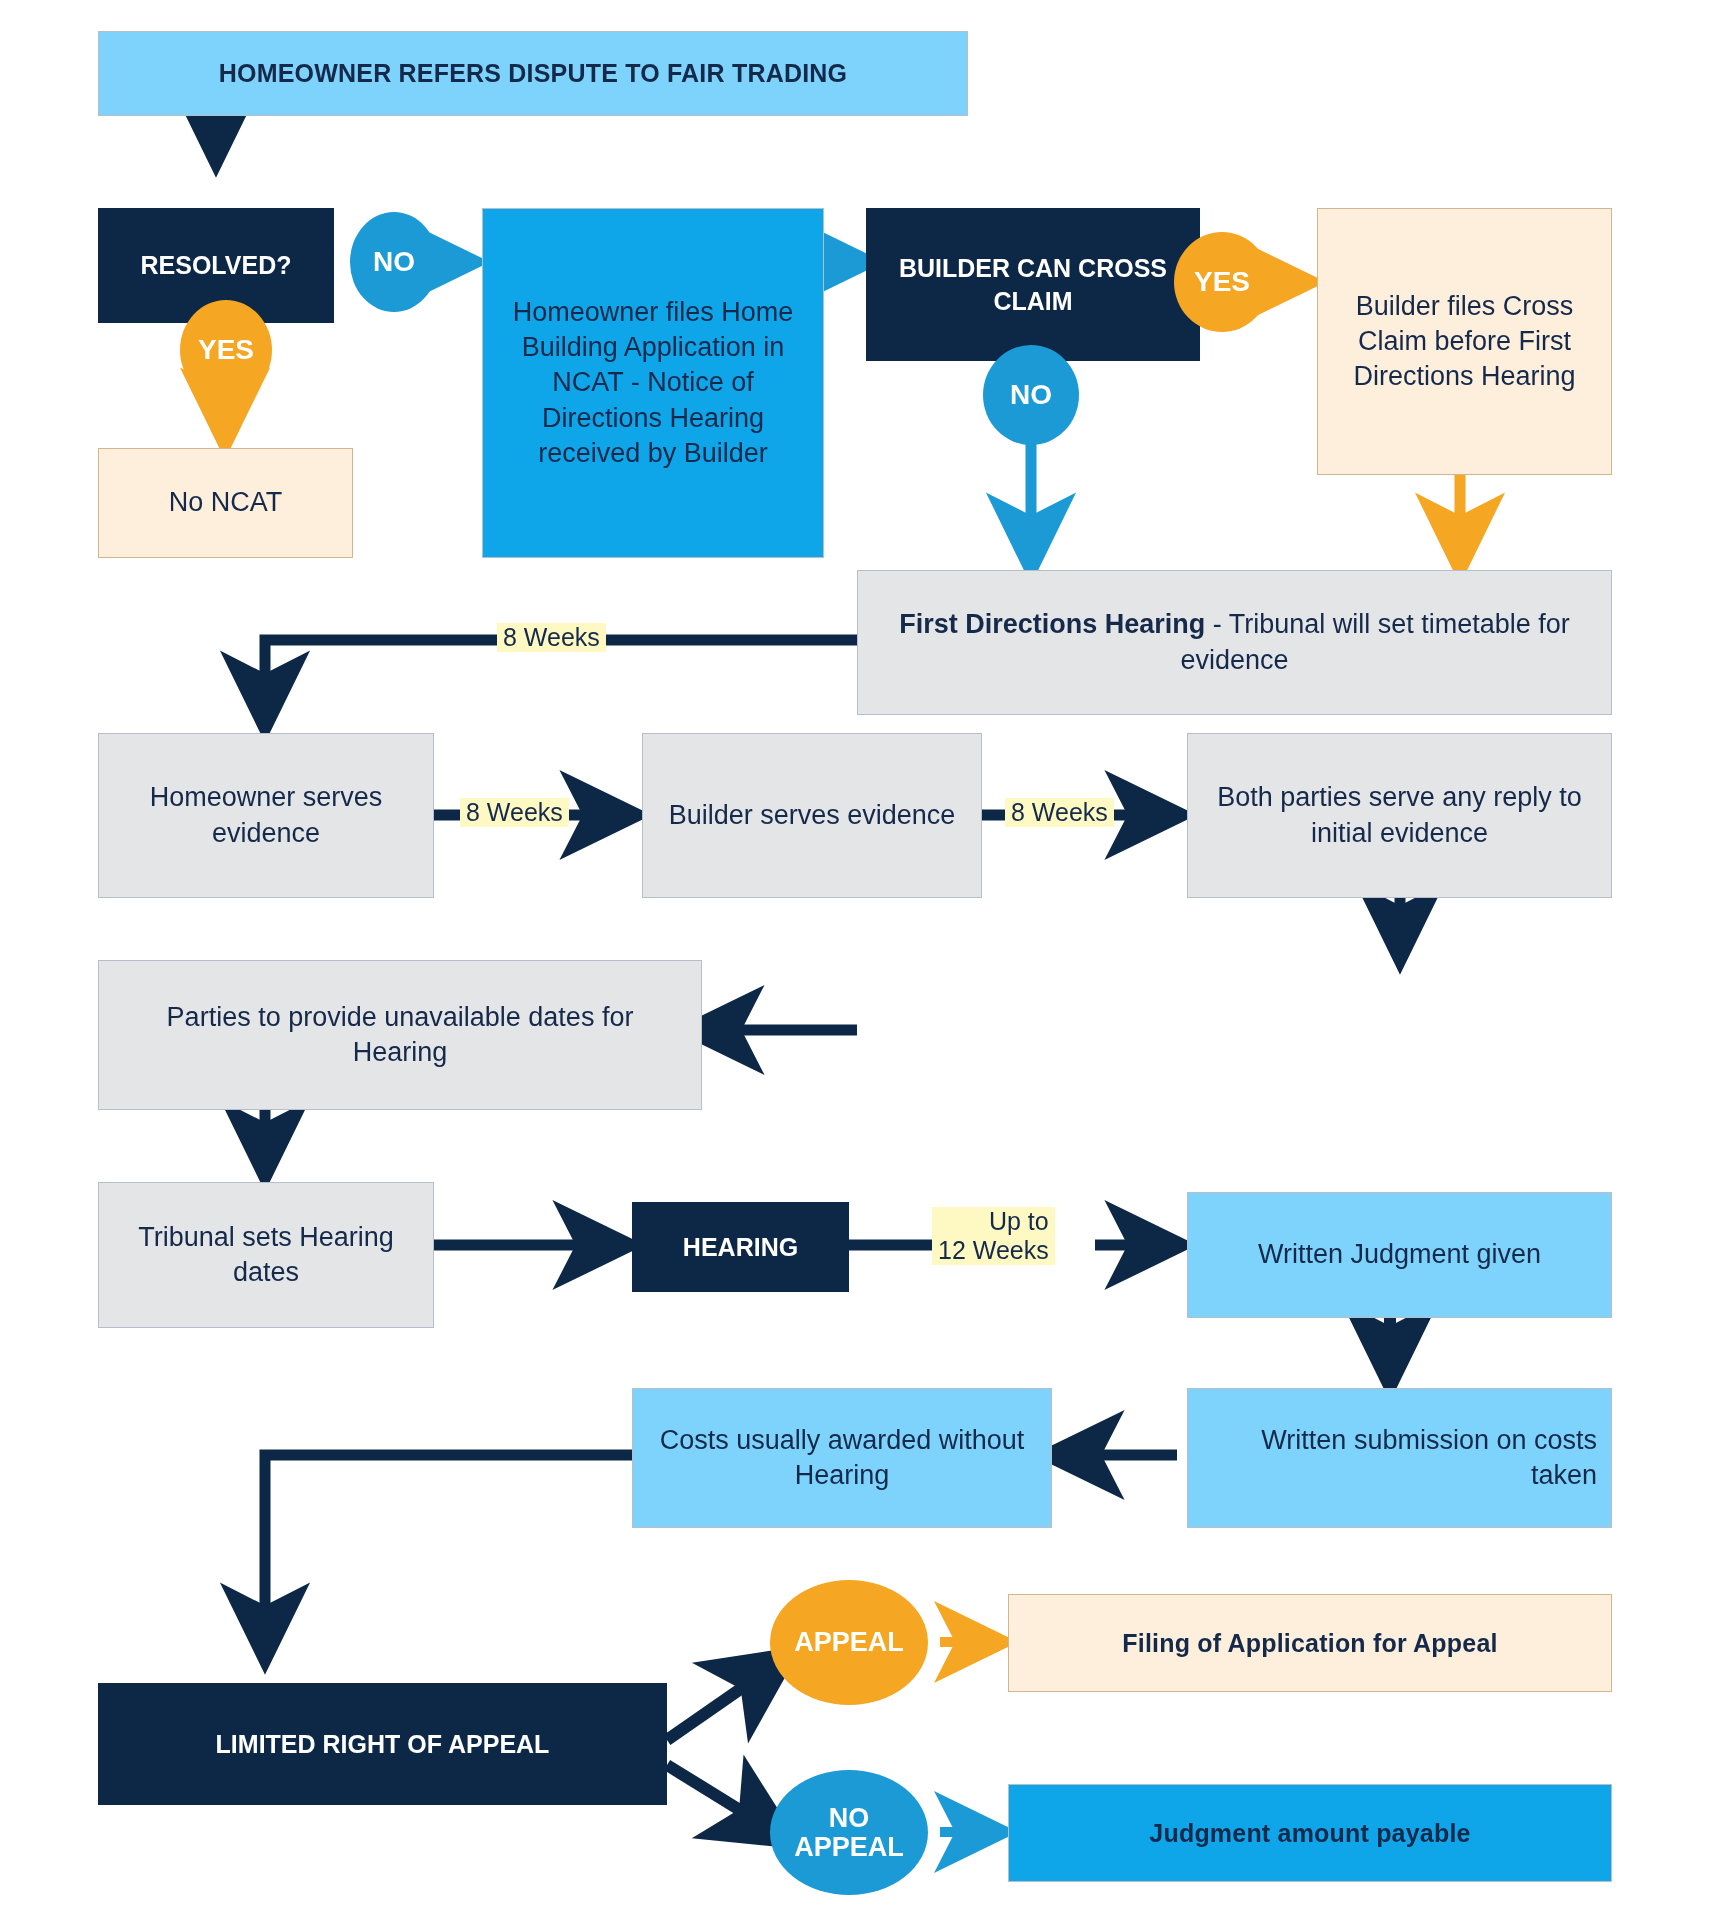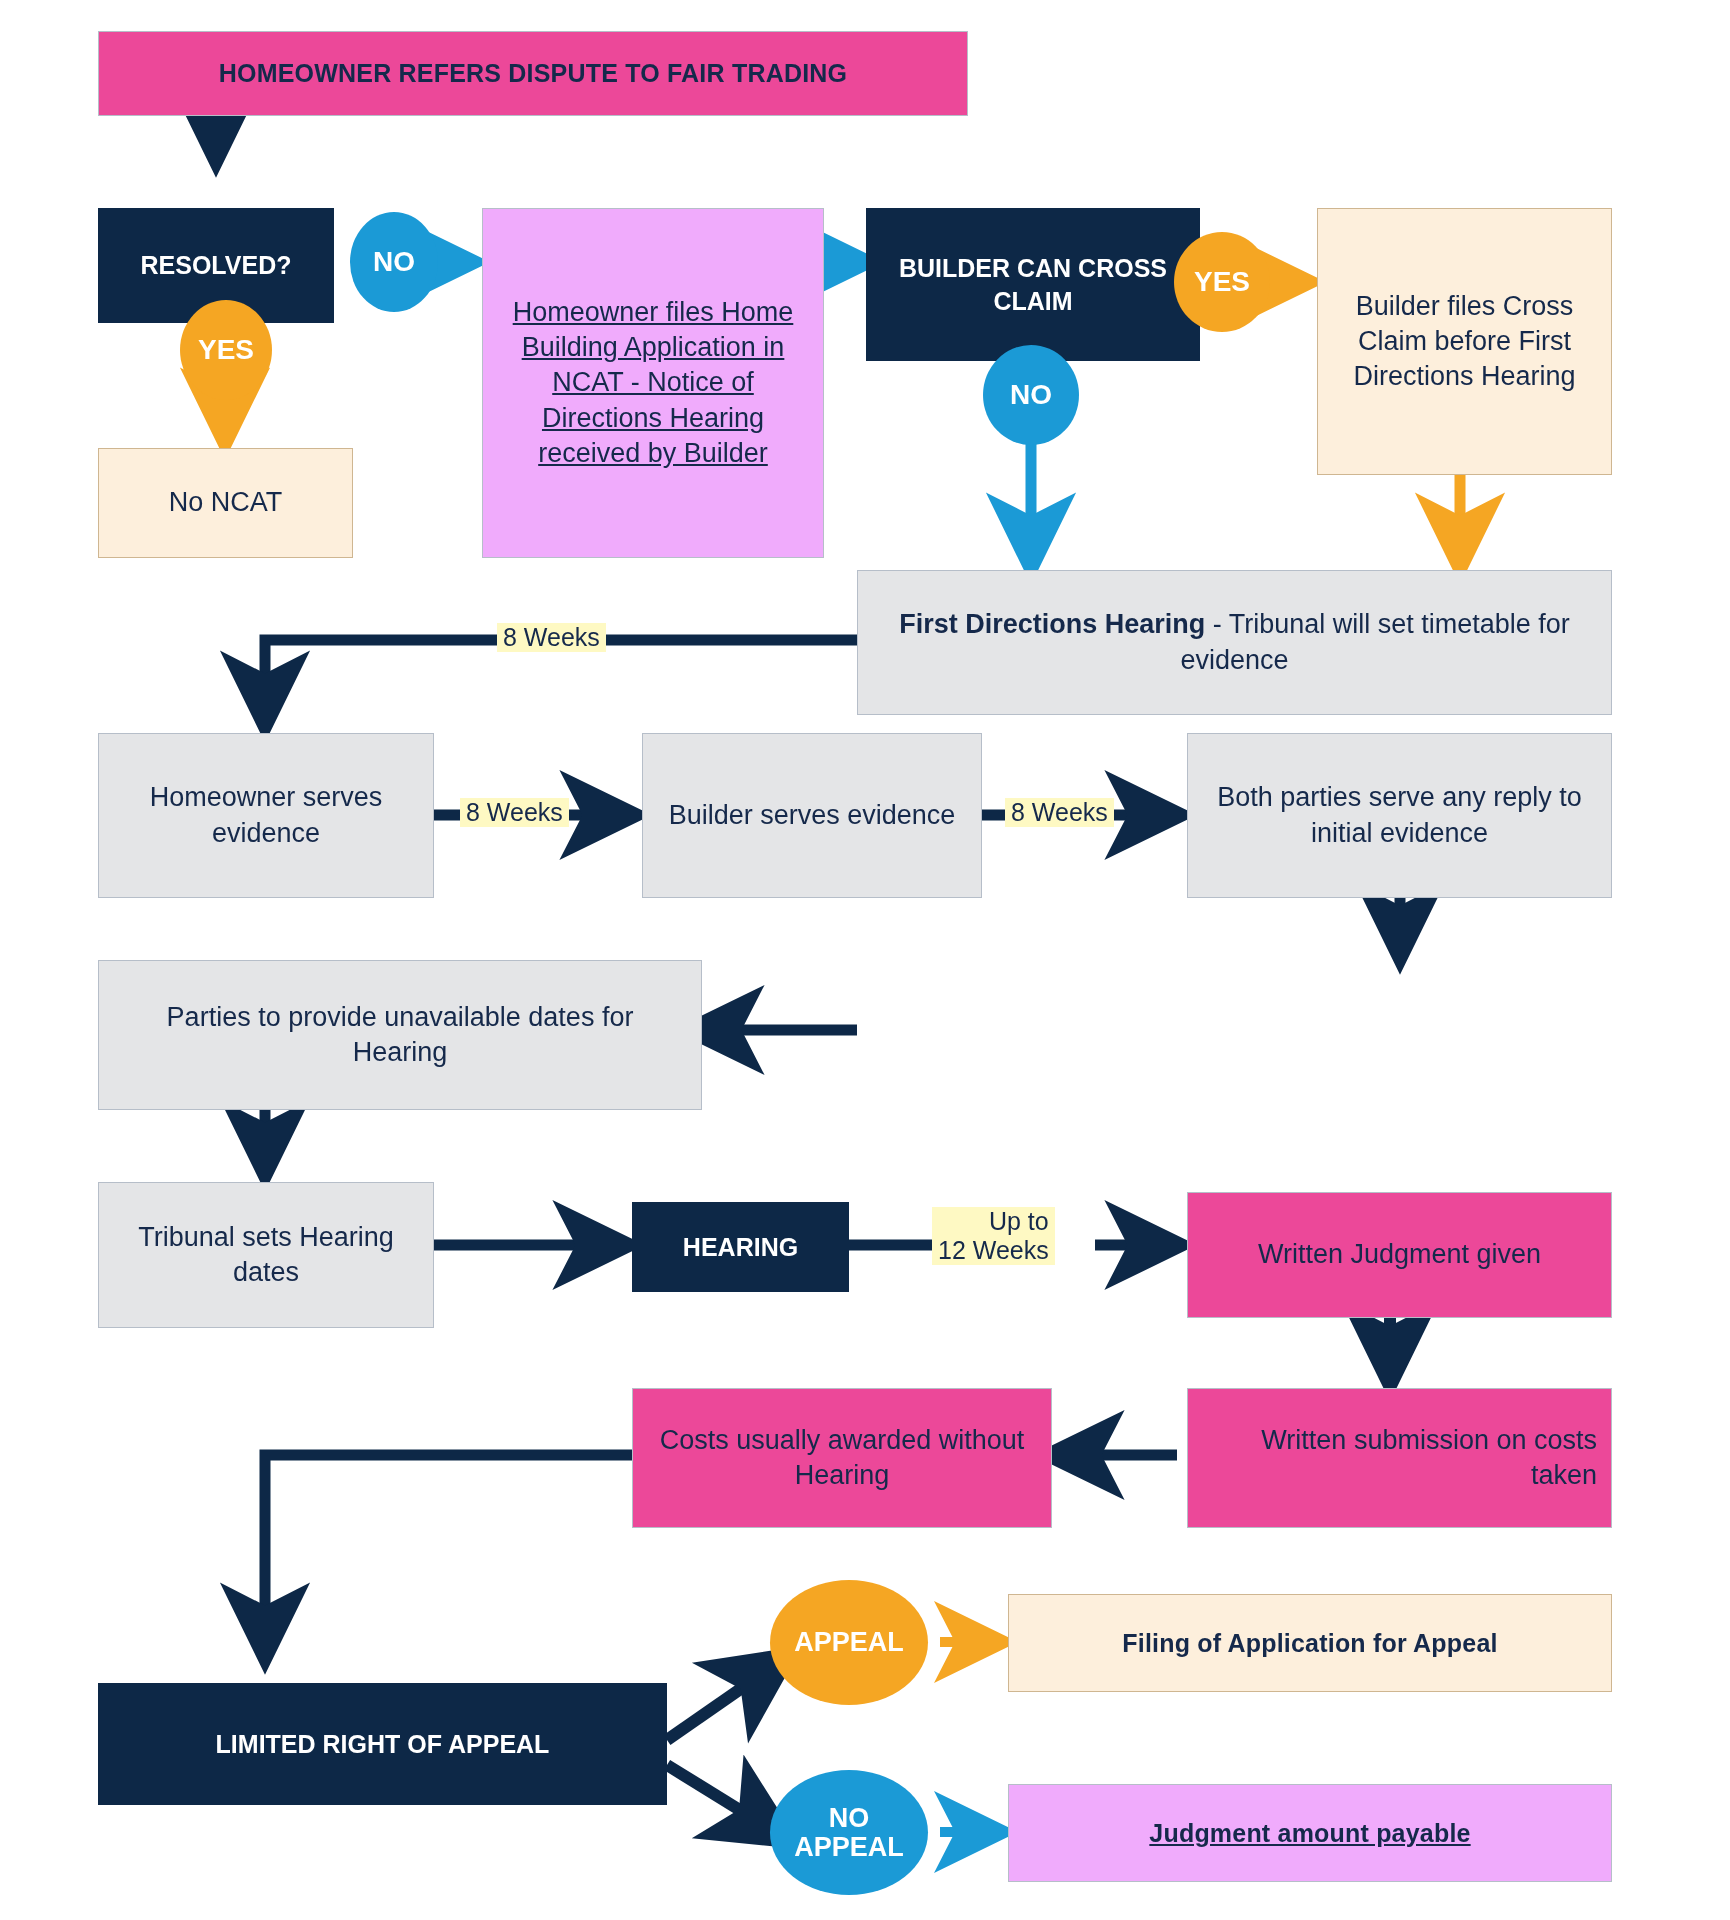--- a/index.html
+++ b/index.html
@@ -19,23 +19,23 @@
   .node{
     position:absolute;
     box-sizing:border-box;
     display:flex;
     align-items:center;
     justify-content:center;
     text-align:center;
     line-height:1.30;
     color:#15294b;
   }
-  .n-white{background:#ec4899;border:1px solid #b6bec9;}
+  .n-white{background:#7dd3fc;border:1px solid #b6bec9;}
   .n-grey{background:#e4e5e7;border:1px solid #b6bec9;}
-  .n-blue{background:#f0abfc;border:1px solid #b6bec9;text-decoration:underline;}
+  .n-blue{background:#0ea5e9;border:1px solid #b6bec9;}
   .n-cream{background:#fdefdc;border:1px solid #cfb691;}
   .n-navy{background:#0d2847;color:#ffffff;border:0;}
 
   .t-head{font-size:25px;font-weight:bold;letter-spacing:.2px;}
   .t-body{font-size:27px;font-weight:normal;}
   .t-navy{font-size:25px;font-weight:bold;}
 
   .pill{
     position:absolute;
     border-radius:50%;

